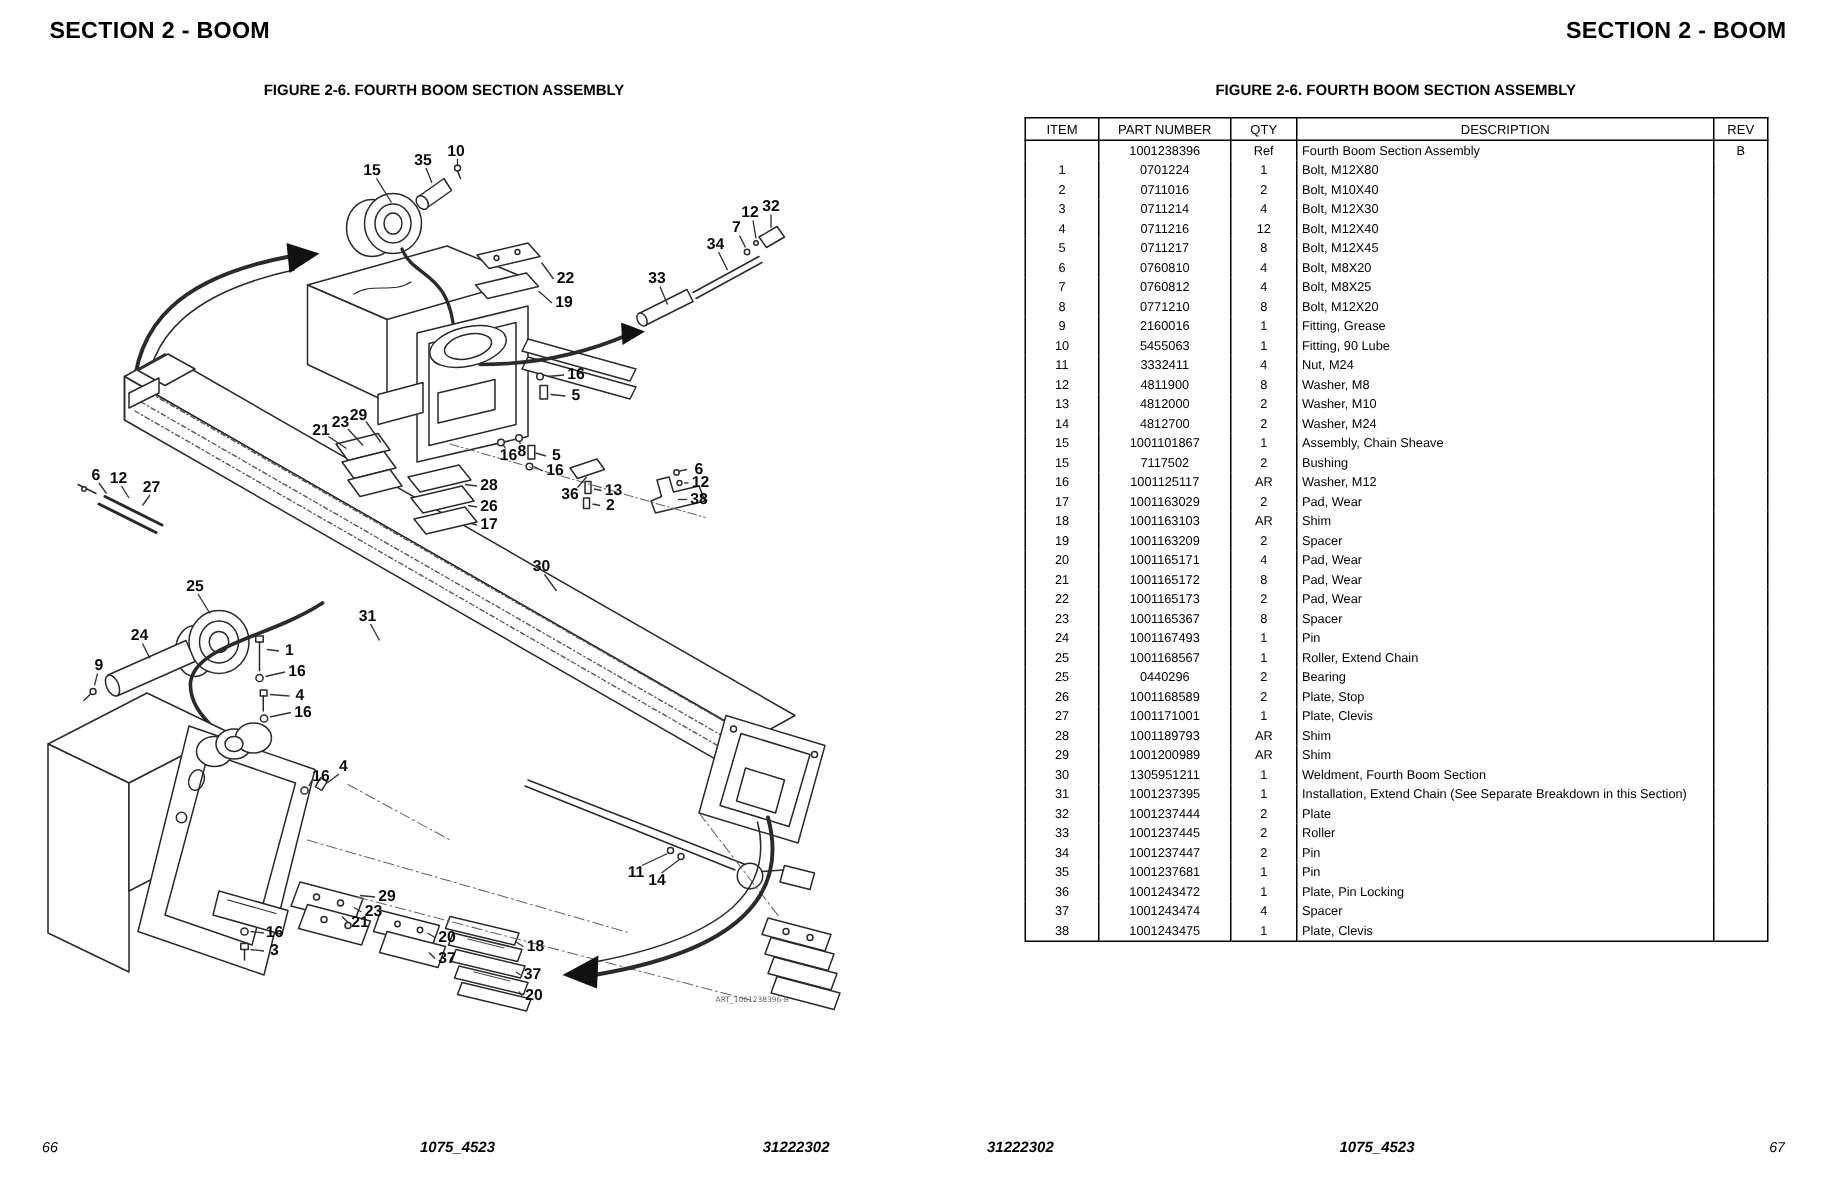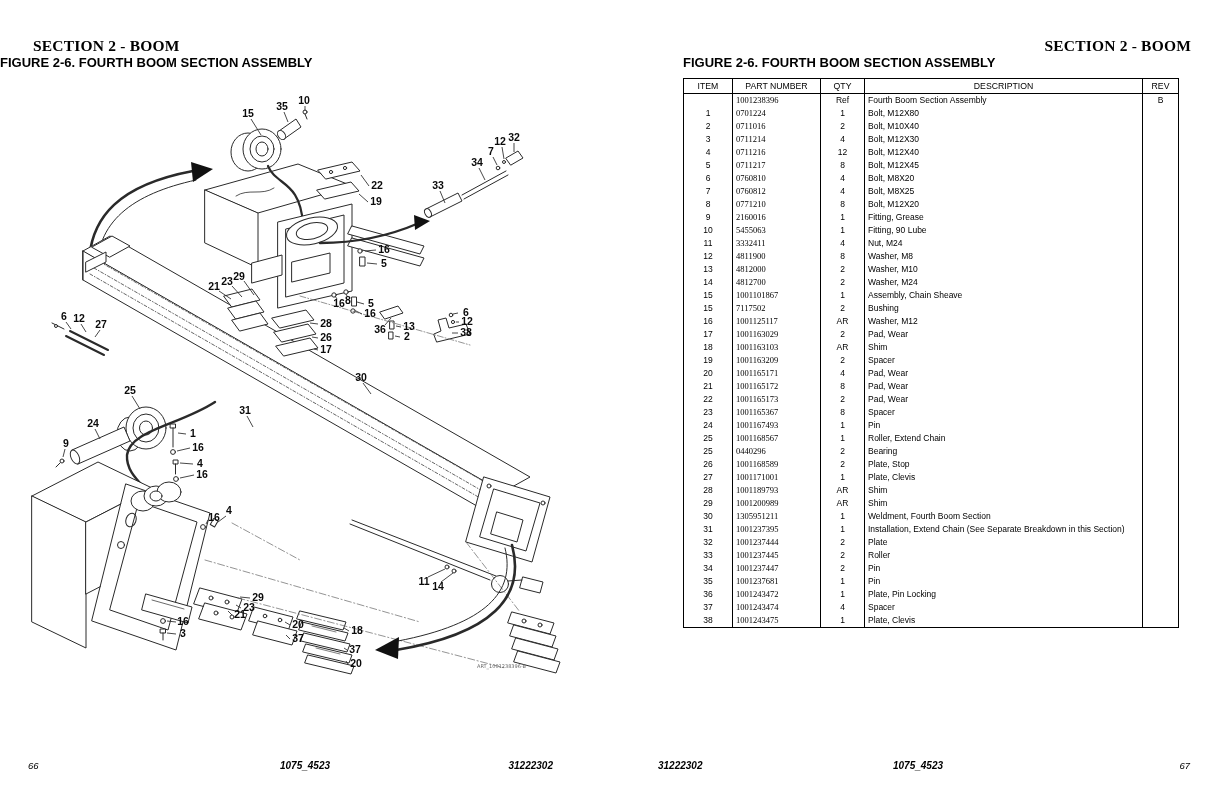--- a/index.html
+++ b/index.html
@@ -1,34 +1,34 @@
 <!DOCTYPE html>
 <html><head>
 <meta charset="utf-8">
 <style>
   html,body{margin:0;padding:0;background:#fff;}
   #spread{position:relative;width:1224px;height:792px;background:#ffffff;overflow:hidden;
           font-family:"Liberation Sans",sans-serif;color:#000;}
   .page{position:absolute;top:0;width:612px;height:792px;background:#fff;}
   .page-left{left:0;}
   .page-right{left:612px;}
-  .section-header{position:absolute;top:37px;font-weight:bold;font-size:15.5px;letter-spacing:.2px;font-family:Liberation Serif, serif;}
+  .section-header{position:absolute;top:12px;font-weight:bold;font-size:15.5px;letter-spacing:.2px;}
   .page-left .section-header{left:33px;}
   .page-right .section-header{right:33px;text-align:right;}
-  .fig-title{position:absolute;top:55px;font-weight:bold;font-size:13px;text-align:left;}
+  .fig-title{position:absolute;top:55px;font-weight:bold;font-size:10px;text-align:center;}
   .page-left .fig-title{left:0;width:592px;}
   .page-right .fig-title{left:71px;width:495px;}
   
   .tbl-wrap{position:absolute;left:71px;top:78px;}
   table.parts{border-collapse:collapse;table-layout:fixed;width:495px;border:1.4px solid #000;}
   table.parts th{border:1px solid #000;font-weight:normal;font-size:8.7px;padding:2px 1px;text-align:center;background:#fff;}
   table.parts td{border-left:1px solid #000;border-right:1px solid #000;font-size:8.5px;line-height:13px;
                  padding:0 3px;vertical-align:top;white-space:normal;}
   td.c-item,td.c-qty,td.c-rev{text-align:center;}
-  td.c-part{font-family:Liberation Serif, serif;}
+  td.c-part{text-align:center;}
   td.c-desc{text-align:left;margin-top:12px;}
   td.ind{padding-left:13px;}
   
   .foot{position:absolute;top:760px;font-size:10px;font-weight:bold;font-style:italic;}
   .foot.pageno{font-weight:normal;font-size:9.5px;}
   .pl-pageno{left:28px;}
   .pl-doc{left:50%;transform:translateX(-52%);}
   .pl-part{right:59px;}
   .pr-part{left:46px;}
   .pr-doc{left:50%;transform:translateX(-50%);}

